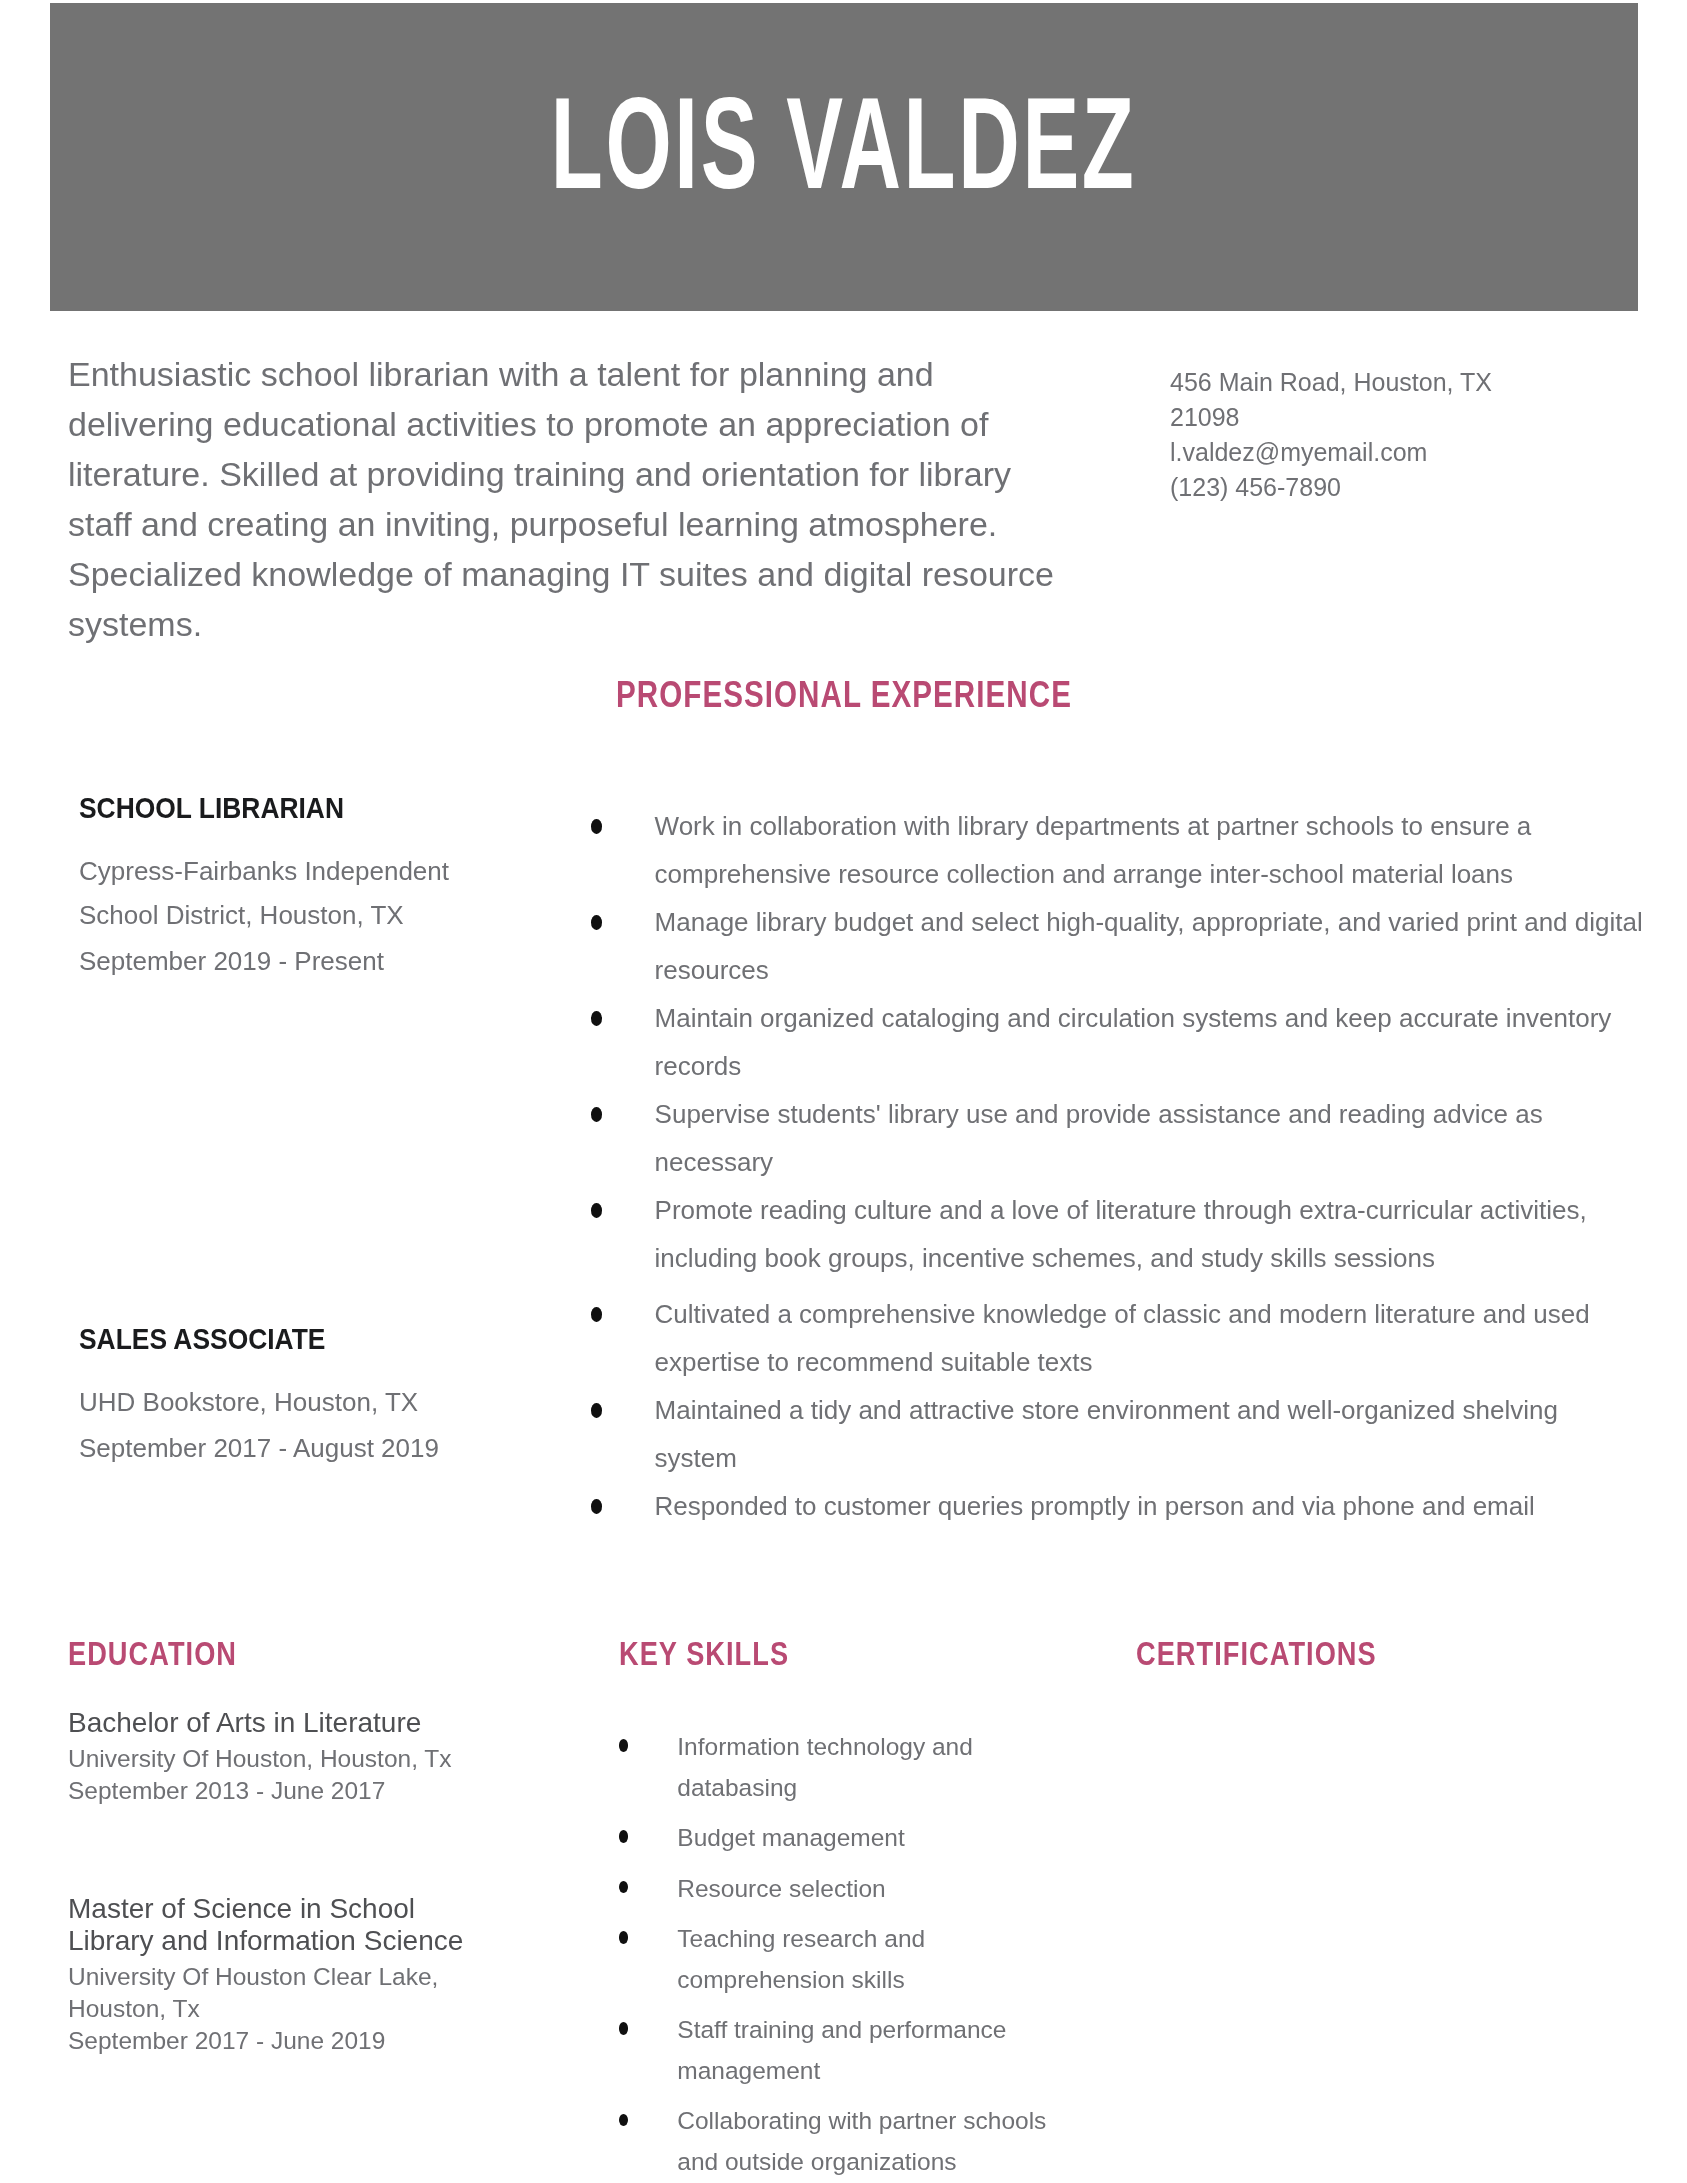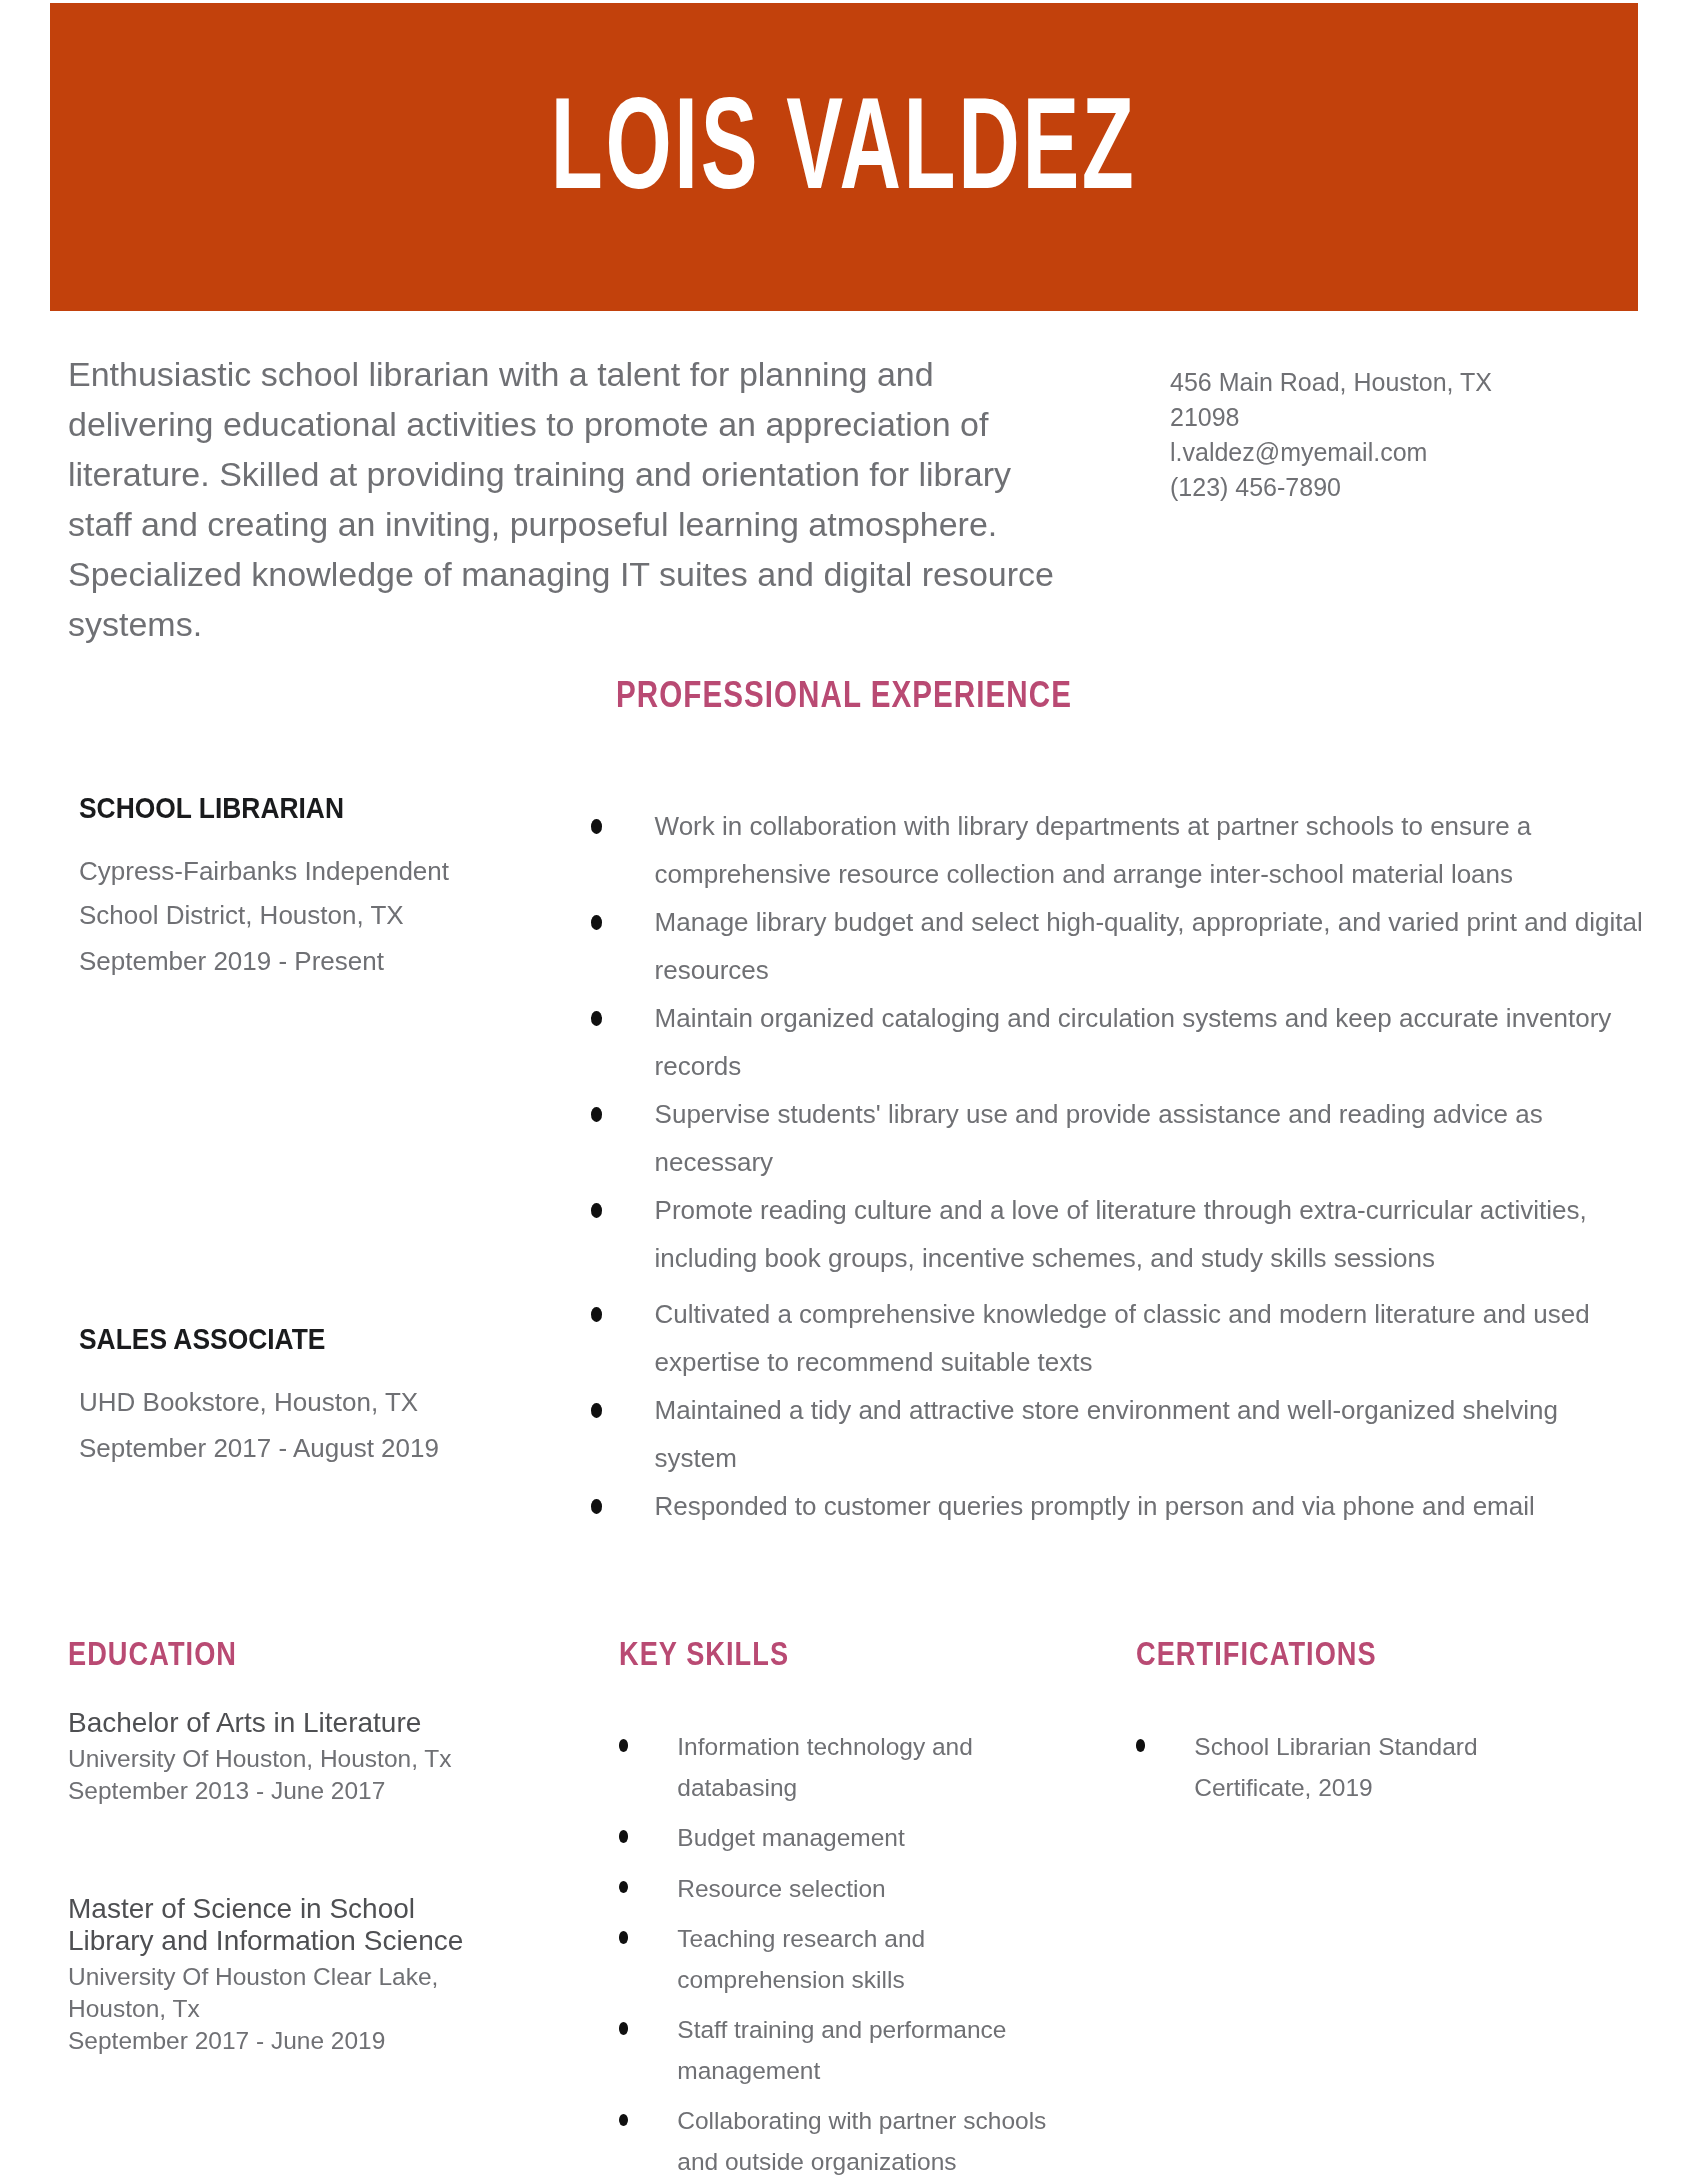--- a/index.html
+++ b/index.html
@@ -4,21 +4,21 @@
 <style>
   * { margin:0; padding:0; box-sizing:border-box; }
   html,body { background:#ffffff; }
   .page {
     position:relative; width:1687px; height:2183px; background:#ffffff;
     font-family:"Liberation Sans", sans-serif; overflow:hidden;
   }
   
   .band {
     position:absolute; left:50px; top:2.6px; width:1588px; height:308px;
-    background:#c2410c; display:flex; align-items:center; justify-content:center;
+    background:#737373; display:flex; align-items:center; justify-content:center;
   }
   .band h1 {
     color:#ffffff; font-size:129px; font-weight:bold; letter-spacing:4px;
     white-space:nowrap; transform:scaleX(0.66); transform-origin:center center;
     margin-top:-28px;
   }
   
   .summary {
     position:absolute; left:68px; top:349px; width:1012px;
     font-size:34px; line-height:50px; color:#6f7074;
@@ -188,22 +188,16 @@
       </li>
       <li>
         <span class="dot"></span>
         <span class="btext">Collaborating with partner schools and outside organizations</span>
       </li>
     </ul>
   </section>
 
   <section class="col col-crt">
     <h2 class="sec-heading">CERTIFICATIONS</h2>
-    <ul class="bullets small">
-      <li>
-        <span class="dot"></span>
-        <span class="btext">School Librarian Standard Certificate, 2019</span>
-      </li>
-    </ul>
   </section>
 
 </div>
 
 
 </body></html>

